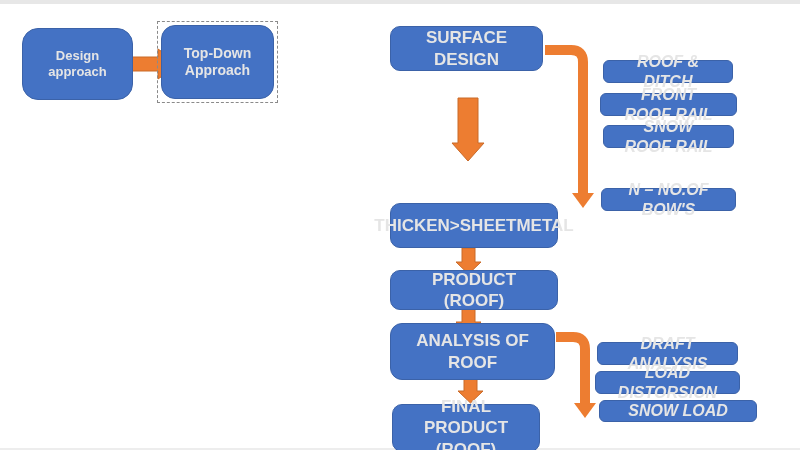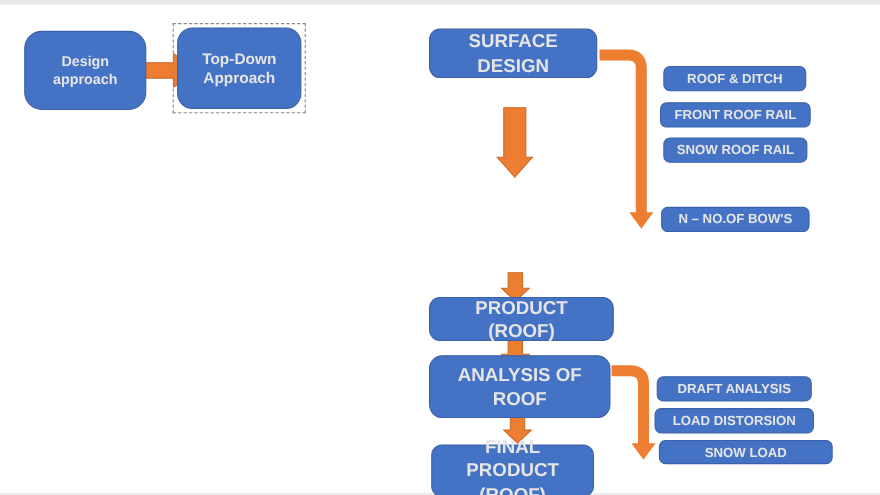--- a/index.html
+++ b/index.html
@@ -20,21 +20,21 @@
     position: absolute;
     background: #4472C4;
     border: 1px solid #3b62a8;
     color: #e5e5e5;
     display: flex; align-items: center; justify-content: center;
     text-align: center;
     font-weight: 700;
     line-height: 1.25;
   }
   .big { font-size: 17px; border-radius: 10px; padding: 2px 10px; }
-  .small { font-size: 12px; border-radius: 6px; padding: 1px 4px; }
+  .small { font-size: 16px; border-radius: 6px; padding: 1px 19px; font-style: italic; }
   .rounded-lg { border-radius: 16px; }
 
   #box-design-approach { left: 22px; top: 28px; width: 111px; height: 72px; font-size: 13px; padding: 4px 14px; }
   #sel-topdown {
     position: absolute; left: 157px; top: 21px; width: 121px; height: 82px;
     border: 1px dashed #8a8a8a;
   }
   #box-topdown { position: absolute; left: 3px; top: 3px; right: 3px; bottom: 3px;
     border-radius: 14px; font-size: 14px; padding: 4px 16px; width: auto; height: auto; }
 
@@ -83,20 +83,23 @@
   </div>
   <div id="sel-topdown">
     <div class="shape" id="box-topdown">
       <span>Top-Down Approach</span>
     </div>
   </div>
 
   <div class="shape big" id="box-surface-design">
     <span>SURFACE DESIGN</span>
   </div>
+  <div class="shape big" id="box-thicken">
+    <span>THICKEN&gt;SHEETMETAL</span>
+  </div>
   <div class="shape big" id="box-product">
     <span>PRODUCT (ROOF)</span>
   </div>
   <div class="shape big" id="box-analysis">
     <span>ANALYSIS OF ROOF</span>
   </div>
   <div class="shape big" id="box-final">
     <span>FINAL PRODUCT (ROOF)</span>
   </div>
 

